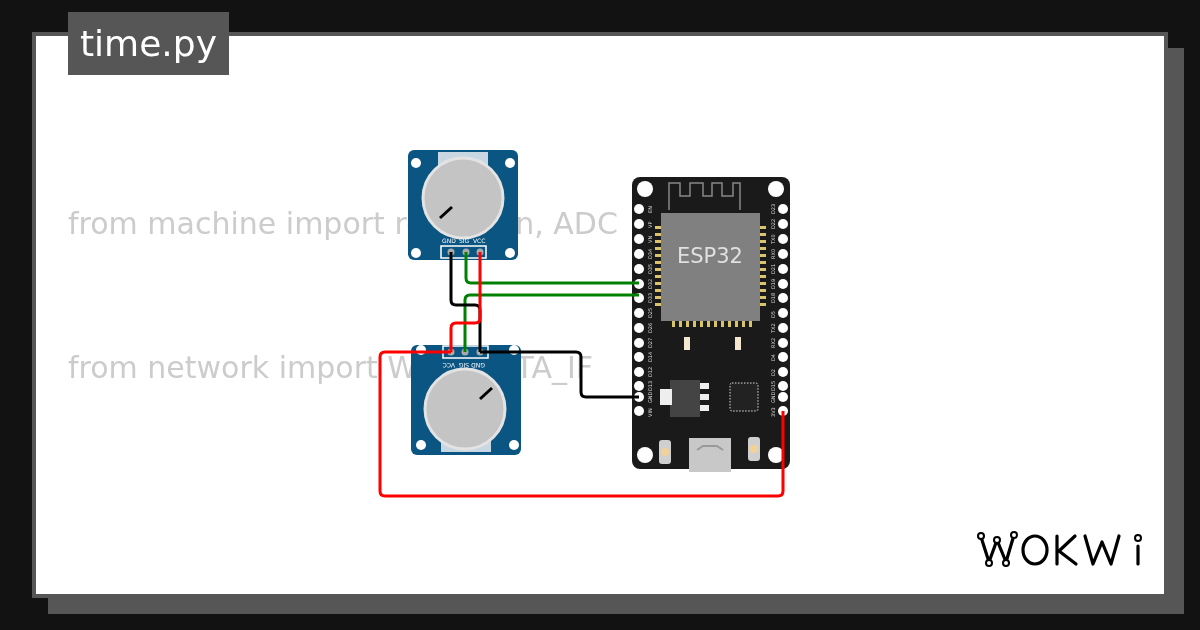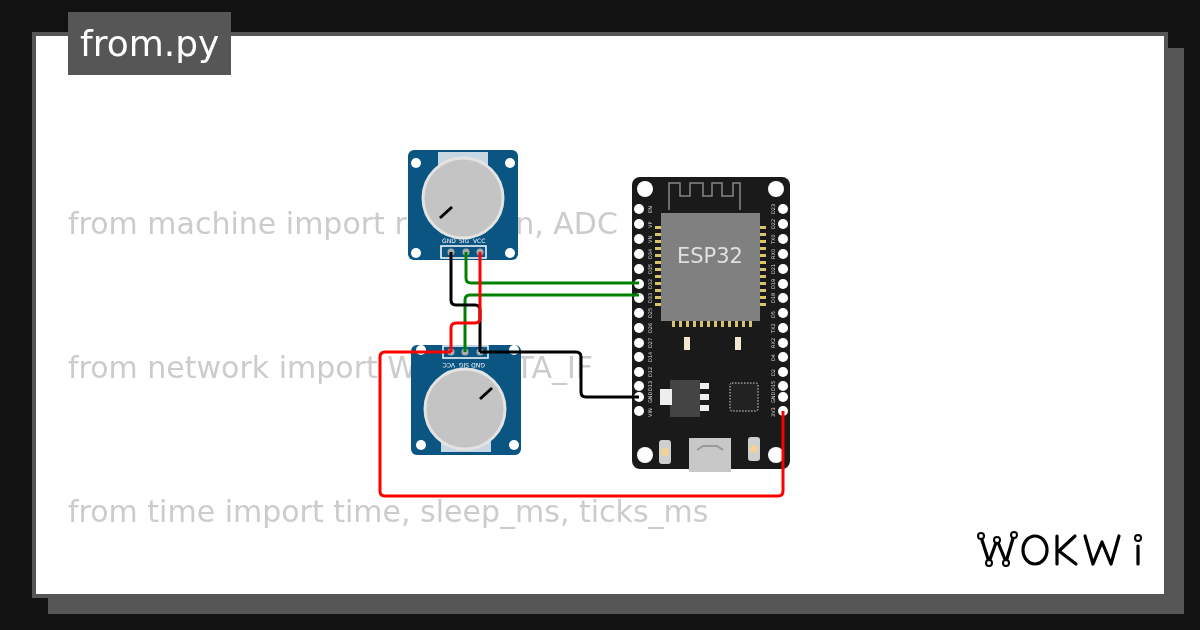--- a/index.html
+++ b/index.html
@@ -33,33 +33,32 @@
   </style>
 </head>
 <body>
 
 <div class="shadow"></div>
 
 <div class="frame">
   <div class="code">
     <span class="line">from machine import reset, Pin, ADC</span>
     <span class="line">from network import WLAN, STA_IF</span>
-    <span class="line">from time import time, sleep_ms, ticks_ms</span>
     
     
     
     
     
     
     
     
   </div>
 </div>
 
-<div class="tab">from.py</div>
+<div class="tab">time.py</div>
 
 <svg class="diagram" viewBox="0 0 1200 630" xmlns="http://www.w3.org/2000/svg">
 
   <g>
     <rect x="408" y="150" width="110" height="110" rx="6" fill="#0b5583"></rect>
     <rect x="438" y="152" width="50" height="14" fill="#c9d7e2"></rect>
     <circle cx="416" cy="163" r="5" fill="#fff"></circle>
     <circle cx="510" cy="163" r="5" fill="#fff"></circle>
     <circle cx="416" cy="253" r="5" fill="#fff"></circle>
     <circle cx="510" cy="253" r="5" fill="#fff"></circle>

